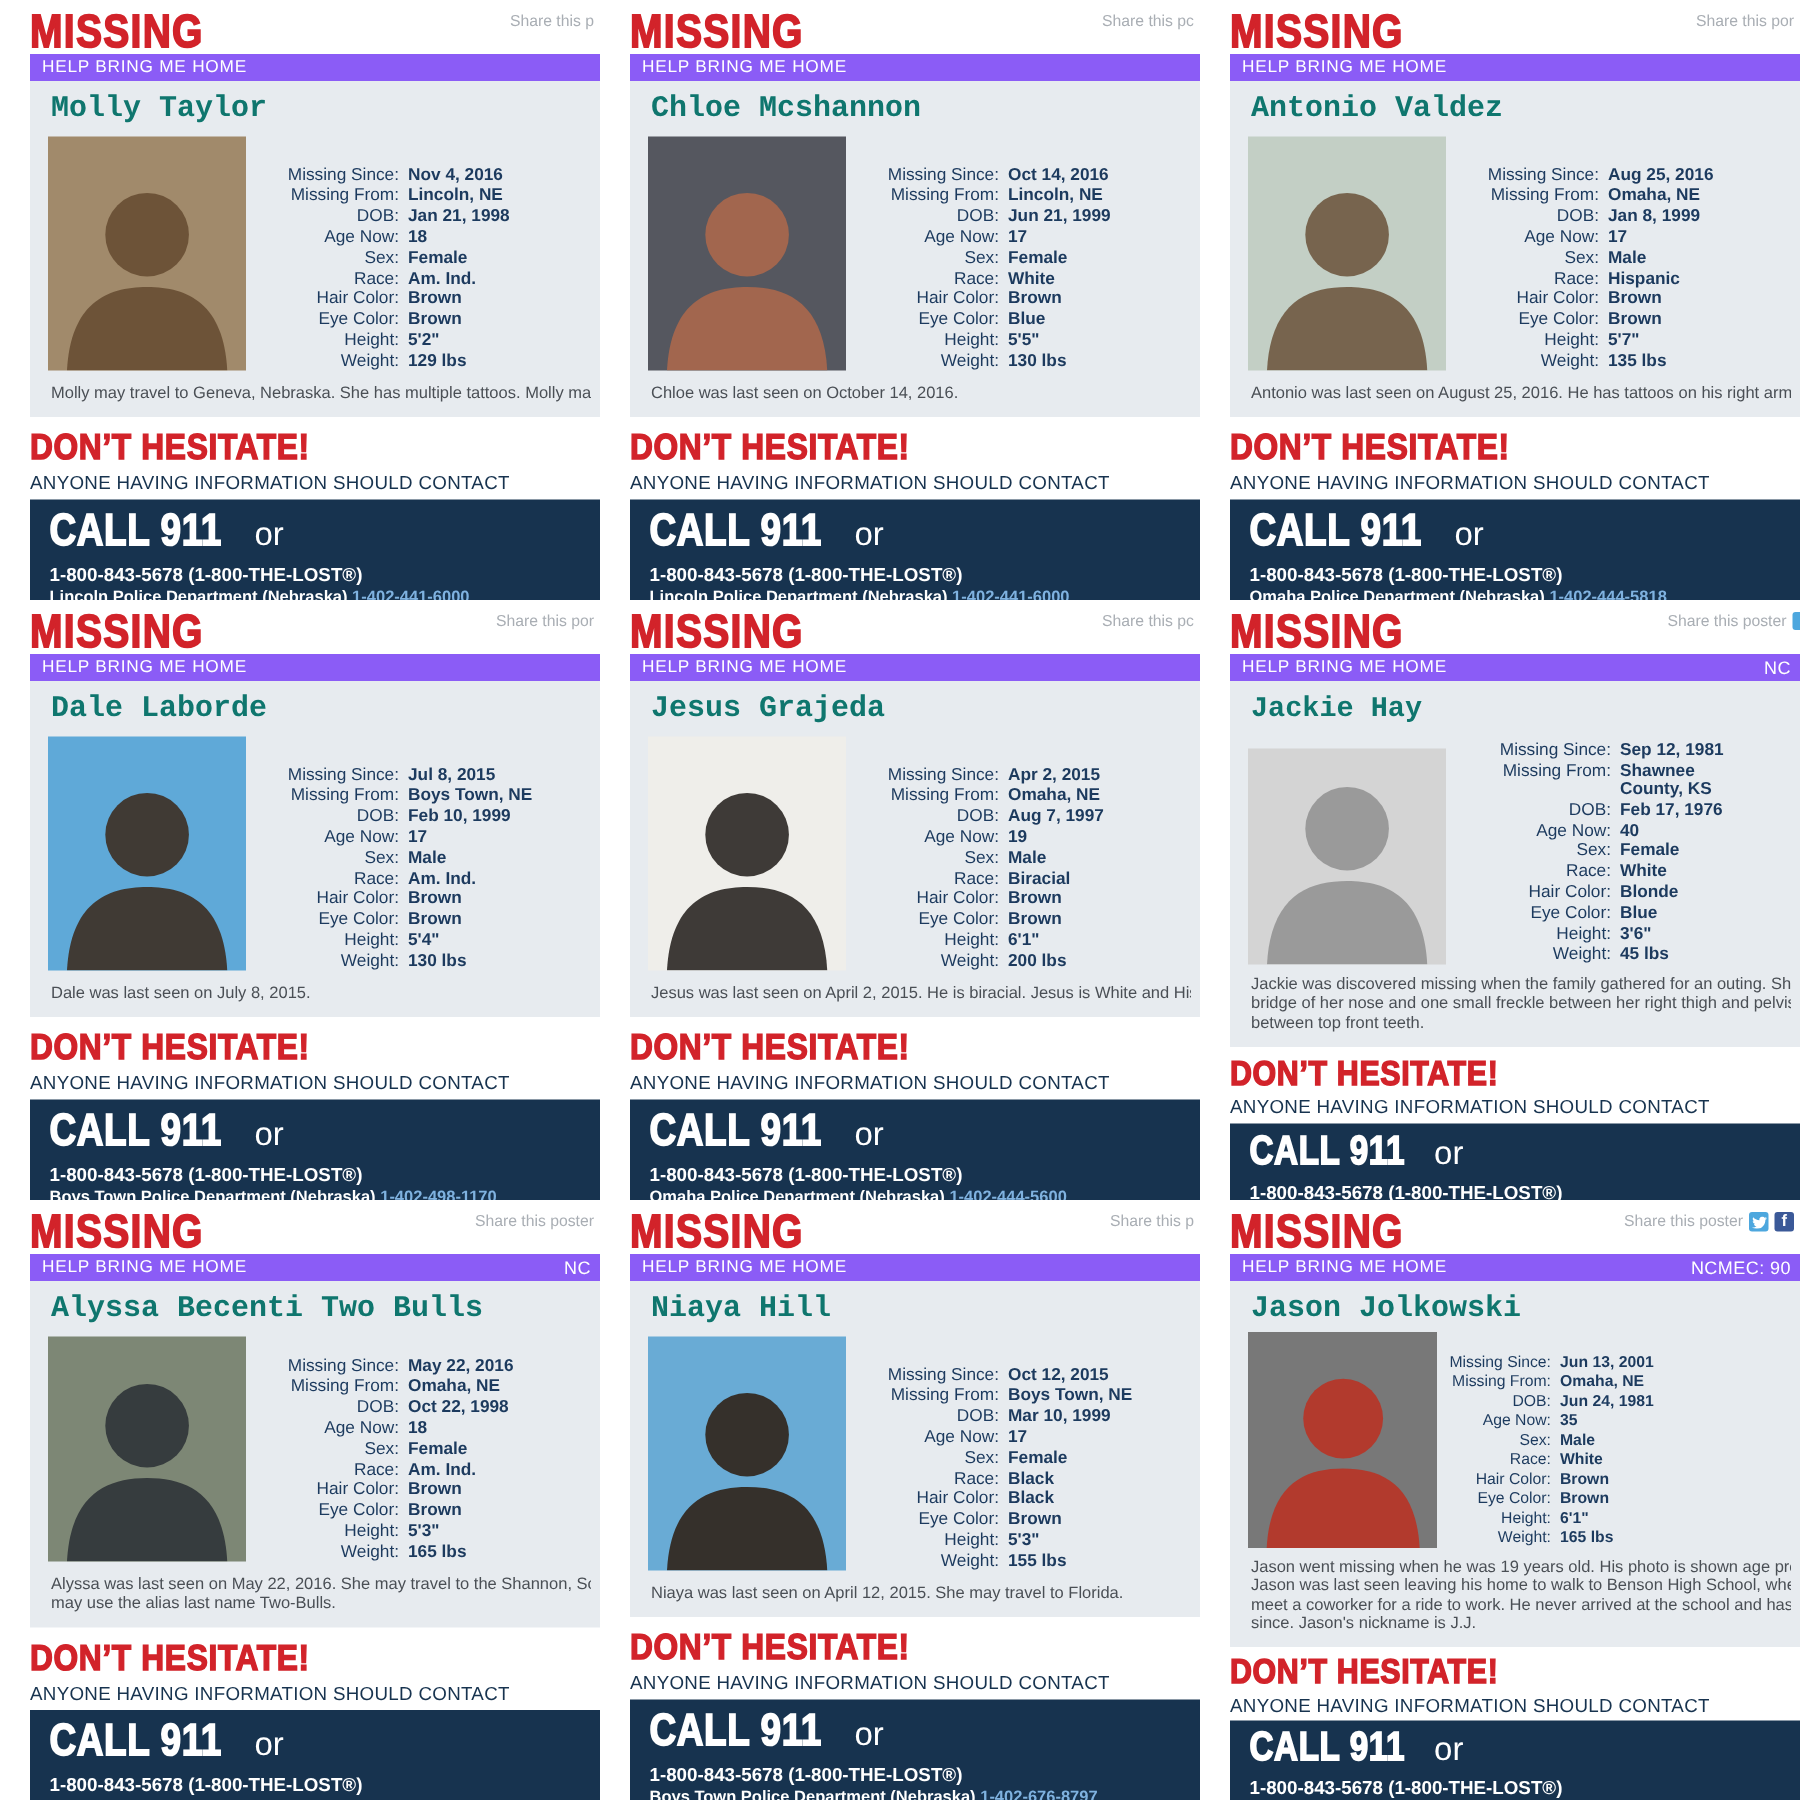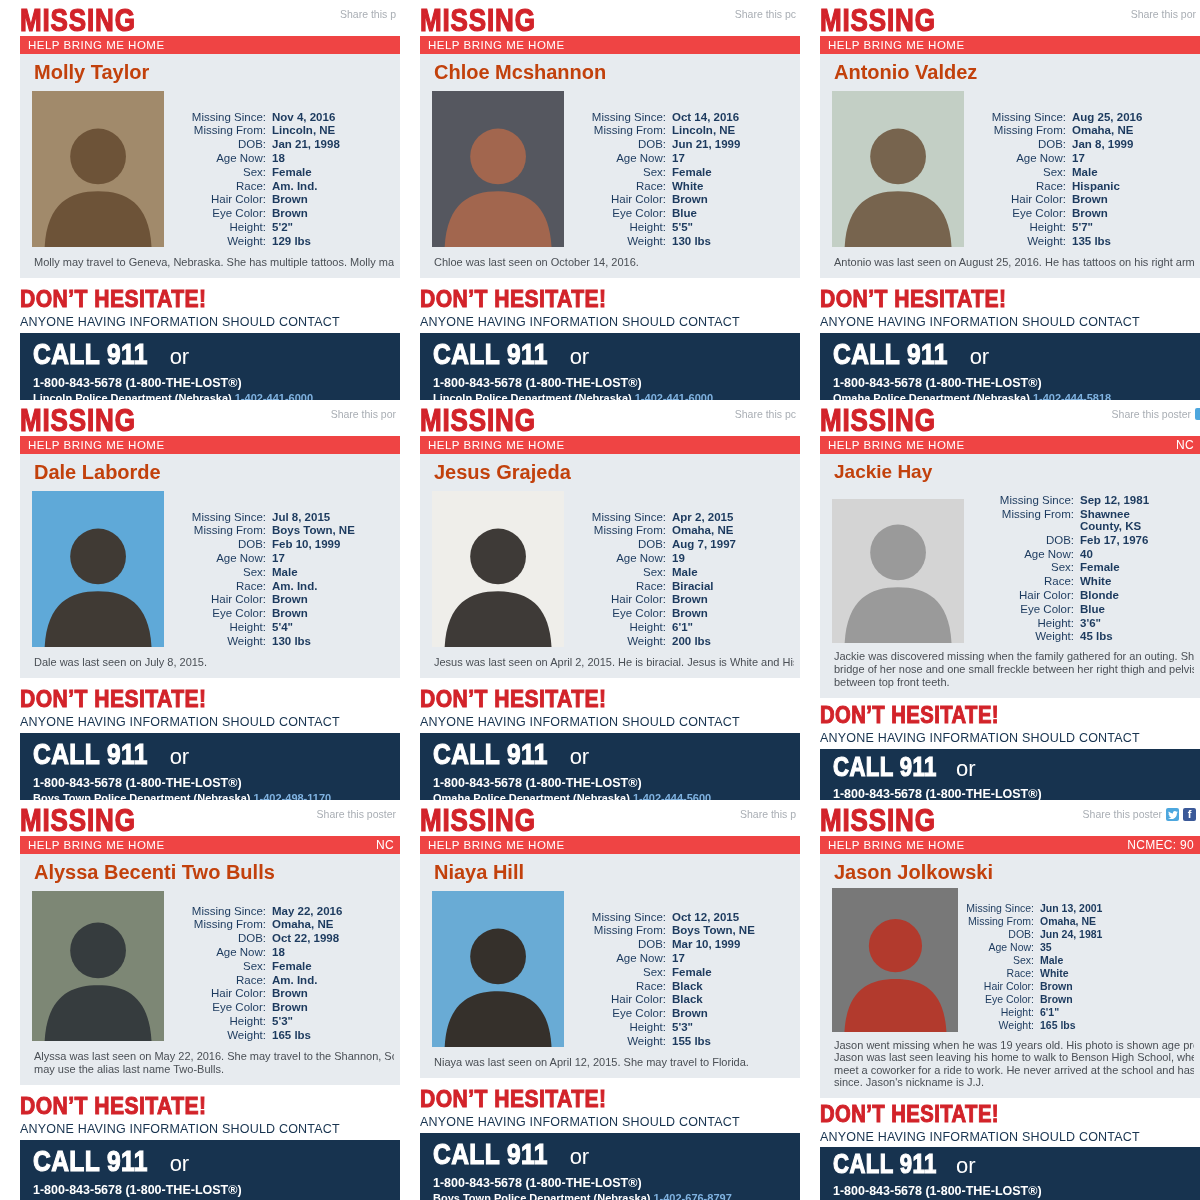--- a/index.html
+++ b/index.html
@@ -12,26 +12,26 @@
   .p-head{height:30px;margin-left:20px;}
   .missing{display:inline-block;margin:0;color:#d2232a;font-size:31px;line-height:30px;font-weight:900;
            letter-spacing:1px;transform:scaleX(.84);transform-origin:left center;-webkit-text-stroke:1.2px #d2232a;}
   .share{position:absolute;top:8px;right:4px;display:flex;gap:4px;color:#a9aeb4;font-size:10.5px;white-space:nowrap;}
   .sicon{display:inline-block;width:13px;height:13px;border-radius:2px;}
   .sicon.tw{background:#4da7de;position:relative;}
   .sicon.tw svg{position:absolute;left:1.5px;top:2.5px;}
   .sicon.fb{background:#3b5998;color:#fff;font-weight:bold;font-size:11px;line-height:13px;text-align:center;}
   .sicon.partial{width:5px;height:12px;border-radius:2px 0 0 2px;background:#4da7de;margin-right:-4px;}
 
-  .bar{margin-left:20px;height:18px;background:#ef4444;color:#fff;display:flex;justify-content:space-between;align-items:center;
+  .bar{margin-left:20px;height:18px;background:#8b5cf6;color:#fff;display:flex;justify-content:space-between;align-items:center;
        padding:0 6px 0 8px;font-size:11.5px;letter-spacing:.5px;}
   .bar-right{font-size:12px;letter-spacing:.3px;white-space:nowrap;}
 
   .panel{margin-left:20px;background:#e7ebef;padding:5px 4px 9px 12px;overflow:hidden;}
-  .pname{margin:2px 0 7px 2px;color:#c2410c;font-size:20px;font-weight:bold;font-family:Liberation Sans, sans-serif;}
+  .pname{margin:2px 0 7px 2px;color:#0f766e;font-size:20px;font-weight:bold;font-family:Liberation Mono, monospace;}
   .media{display:flex;align-items:flex-end;}
   .photo{width:132px;height:156px;flex:none;display:flex;align-items:flex-end;justify-content:center;overflow:hidden;}
   .sil{width:88%;display:block;}
   .details{margin:6px 0 0 14px;display:grid;grid-template-columns:88px 118px;column-gap:6px;row-gap:1.5px;
            font-size:11.5px;color:#1c3a5e;align-content:start;line-height:12.3px;}
   .lab{text-align:right;}
   .val{font-weight:bold;white-space:normal;}
   .age-col{margin-left:auto;width:80px;flex:none;}
   .age-label{color:#c42222;font-size:9px;font-weight:bold;text-align:right;margin:0 1px 2px 0;}
   .age-photo{width:80px;height:138px;}

